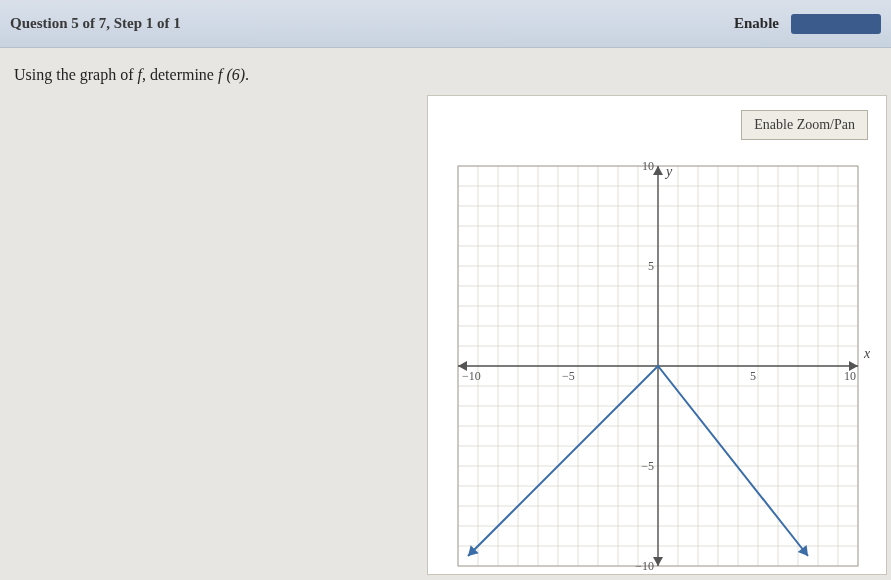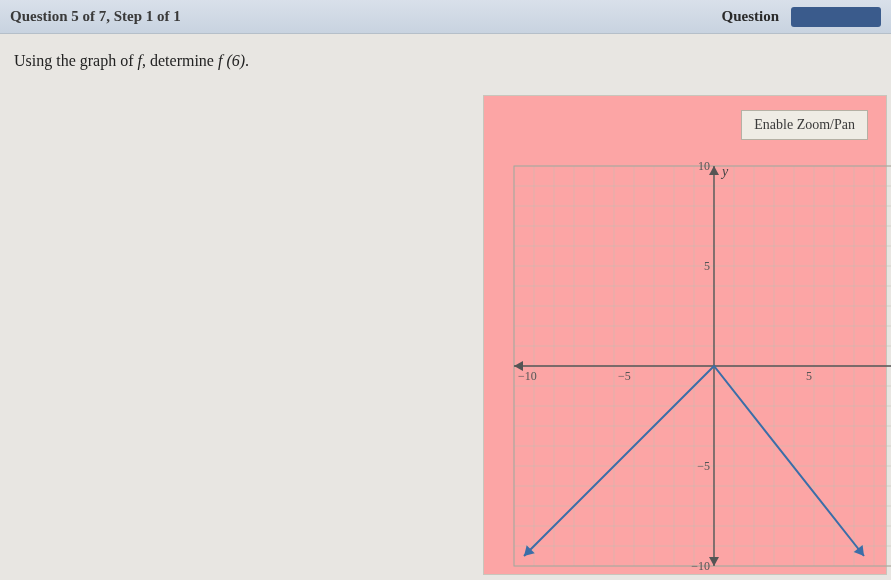--- a/index.html
+++ b/index.html
@@ -6,21 +6,21 @@
     body {
       font-family: Georgia, 'Times New Roman', serif;
       background: #e8e6e2;
       width: 891px;
       height: 580px;
       position: relative;
       overflow: hidden;
     }
     .header-bar {
       background: linear-gradient(to bottom, #d9e0ea, #c8d3e0);
-      height: 34px;
+      height: 48px;
       display: flex;
       justify-content: space-between;
       align-items: center;
       padding: 0 10px;
       border-bottom: 1px solid #b5bfc9;
       gap: 28px;
     }
     .header-left {
       font-weight: bold;
       color: #3a3a3a;
@@ -46,23 +46,23 @@
       padding: 18px 26px 10px 14px;
       font-size: 16px;
       color: #222;
       font-family: Georgia, serif;
     }
     .question-text em { font-style: italic; }
     .graph-region {
       position: absolute;
       right: 4px;
       top: 95px;
-      width: 404px;
+      width: 460px;
       height: 480px;
-      background: #fca5a5;
+      background: #ffffff;
       border: 1px solid #c9c5bb;
     }
     .zoom-btn {
       position: absolute;
       top: 14px;
       right: 18px;
       background: #efece5;
       border: 1px solid #b5b0a4;
       padding: 6px 12px;
       font-family: Georgia, serif;
@@ -92,21 +92,21 @@
     .func-line { stroke: #3b6ea8; stroke-width: 2; fill: none; }
     .arrowhead { fill: #3b6ea8; }
     .axis-arrow { fill: #555; }
   </style>
 </head>
 <body>
 
 <div class="header-bar">
   <div class="header-left">Question 5 of 7, Step 1 of 1</div>
   <div class="header-right">
-    <div class="status-correct">Question</div>
+    <div class="status-correct">Enable</div>
     <div class="blank-btn"></div>
   </div>
 </div>
 
 <div class="question-text">
   <span>Using the graph of </span><em>f</em><span>, determine </span><em>f (6)</em><span>.</span>
 </div>
 
 <div class="graph-region">
   <button class="zoom-btn">Enable Zoom/Pan</button>

